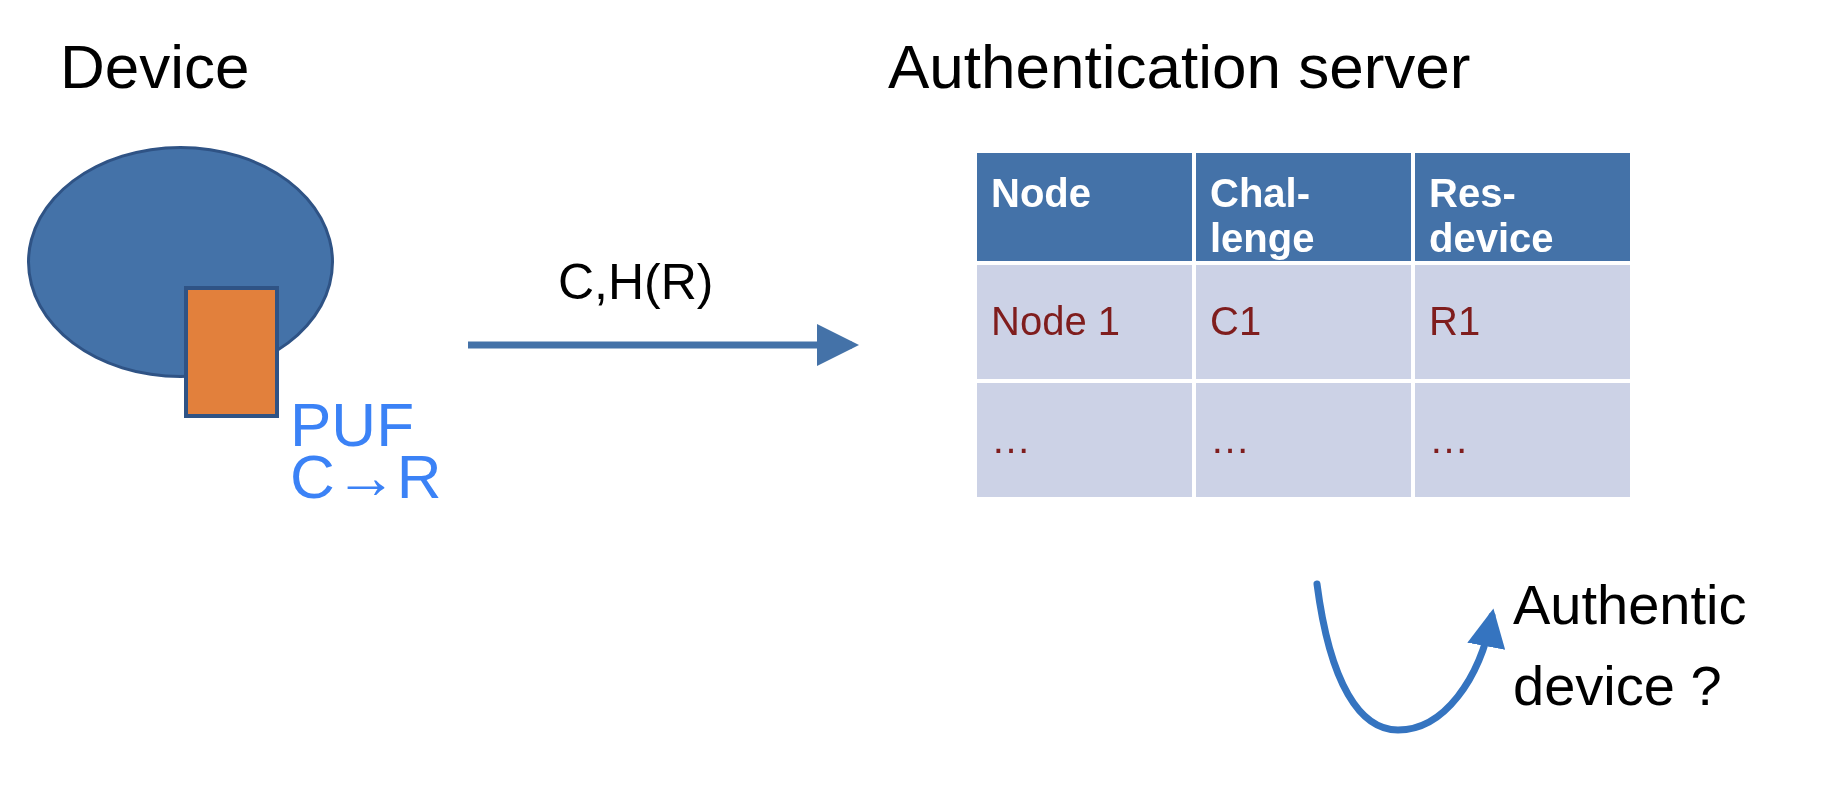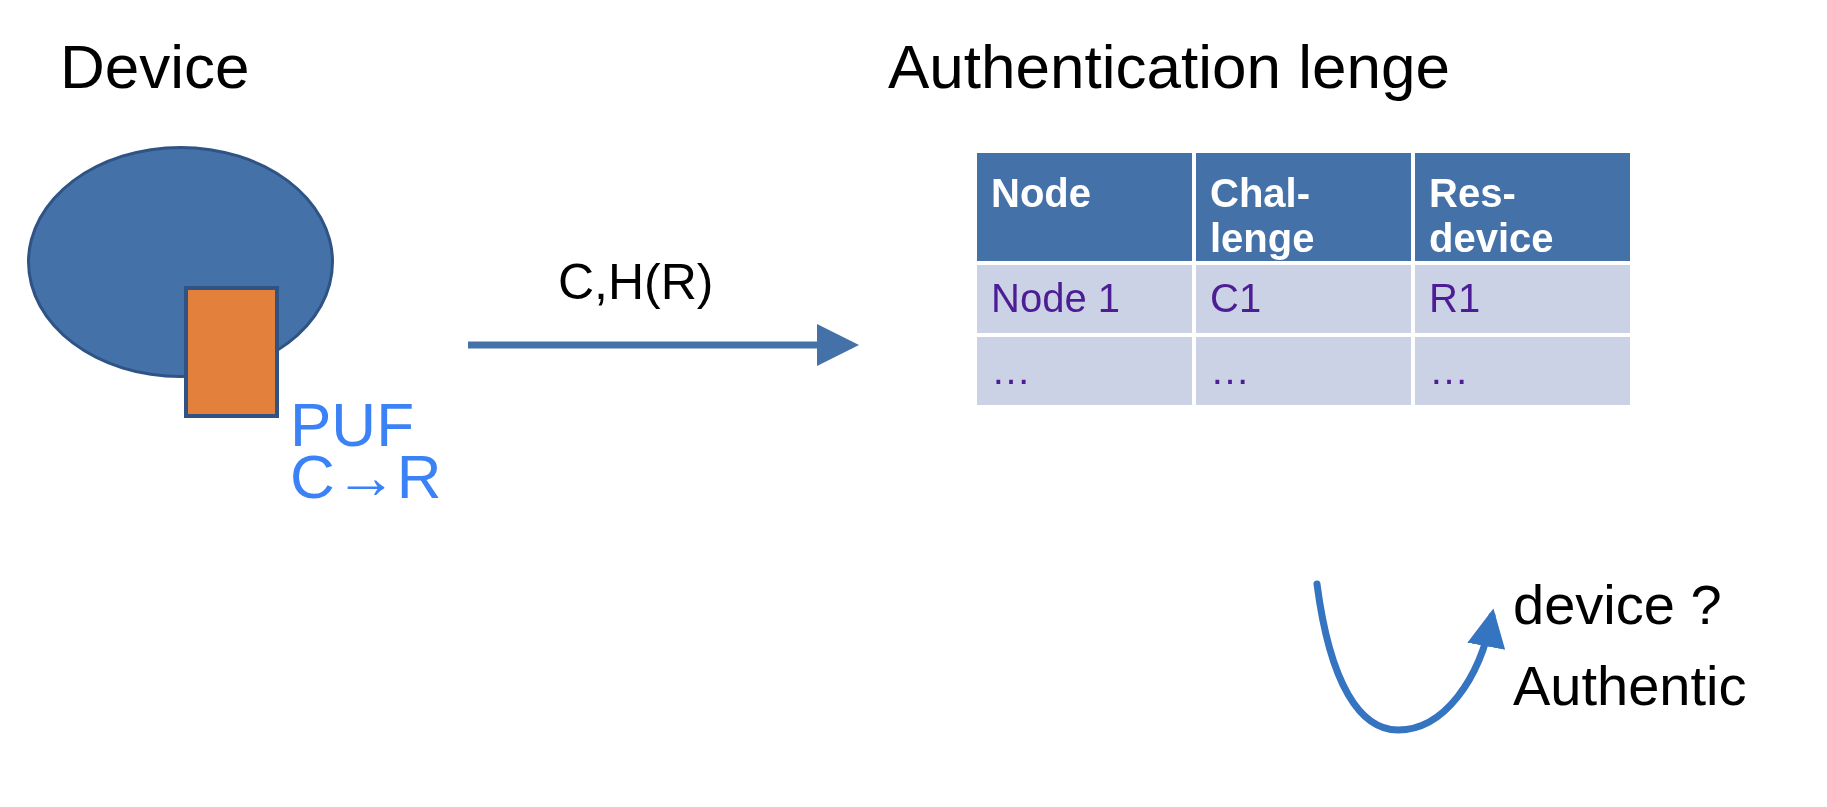--- a/index.html
+++ b/index.html
@@ -99,24 +99,24 @@
     background: #4472a8;
     color: #ffffff;
     font-weight: bold;
     font-size: 40px;
     line-height: 1.12;
     height: 104px;
     vertical-align: top;
     padding-top: 18px;
   }
   #crp-table td {
-    color: #4c1d95;
+    color: #7f1d1d;
     font-weight: 400;
     font-size: 40px;
-    height: 68px;
+    height: 114px;
     white-space: nowrap;
   }
   #crp-table tr.row-odd td  { background: #ccd2e6; }
   #crp-table tr.row-even td { background: #e6eaf4; }
   #crp-table col.c-node { width: 215px; }
   #crp-table col.c-chal { width: 215px; }
   #crp-table col.c-resp { width: 215px; }
   .hdr-line { display: block; }
 
   
@@ -129,21 +129,21 @@
     white-space: nowrap;
   }
 </style>
 </head>
 <body>
 
 <div id="canvas">
 
   <div class="abs title" id="device-title">Device</div>
 
-  <div class="abs title" id="server-title">Authentication lenge</div>
+  <div class="abs title" id="server-title">Authentication server</div>
 
   <div class="abs" id="device-ellipse"></div>
 
   <div class="abs" id="puf-rect"></div>
 
   <div class="abs dev-label" id="puf-label">PUF</div>
 
   <div class="abs dev-label" id="cr-label">C→R</div>
 
   <div class="abs" id="msg-label">C,H(R)</div>
@@ -192,17 +192,17 @@
       </tr>
       <tr class="row-odd">
         <td>…</td>
         <td>…</td>
         <td>…</td>
       </tr>
     </tbody>
   </table>
 
   <div class="abs" id="auth-question">
+    <div>Authentic</div>
     <div>device ?</div>
-    <div>Authentic</div>
   </div>
 
 </div>
 
 </body></html>

